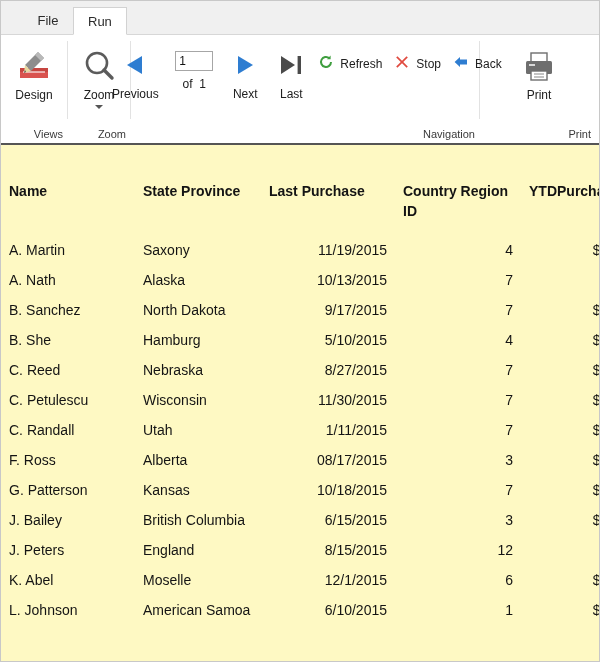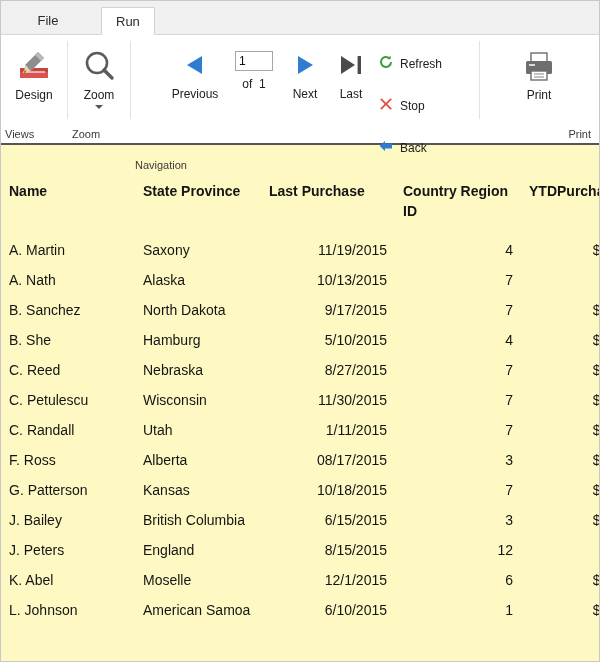--- a/index.html
+++ b/index.html
@@ -49,21 +49,20 @@
   .tab.inactive {
     background: #f0f0f0;
   }
   .tab.active {
     background: #ffffff;
     border: 1px solid #d2d2d2;
     border-bottom: 1px solid #ffffff;
     margin-bottom: -1px;
     position: relative;
     z-index: 2;
-    margin-left: 28px;
   }
 
   
   .ribbon {
     height: 110px;
     background: #ffffff;
     display: flex;
     align-items: stretch;
     box-sizing: border-box;
     border-bottom: 2px solid #555555;
@@ -80,21 +79,21 @@
   }
   .group-body {
     flex: 1;
     display: flex;
     align-items: flex-start;
     justify-content: center;
   }
   .group-label {
     font-size: 11px;
     color: #3a3a3a;
-    text-align: left;
+    text-align: right;
     padding-bottom: 3px;
     width: 100%;
   }
   .group-sep {
     width: 1px;
     background: #e2e2e2;
     margin: 6px 0 24px 0;
   }
 
   .bigbtn {
@@ -171,24 +170,24 @@
   }
   .oftext {
     font-size: 12px;
     color: #202020;
     margin-top: 6px;
     white-space: pre;
   }
 
   .actioncol {
     display: flex;
-    flex-direction: column;
+    flex-direction: row;
     justify-content: center;
     padding-top: 8px;
-    gap: 20px;
+    gap: 4px;
   }
   .actionrow {
     display: flex;
     align-items: center;
     gap: 6px;
     height: 22px;
     padding: 0 4px;
     cursor: default;
   }
   .actionrow .cap {

